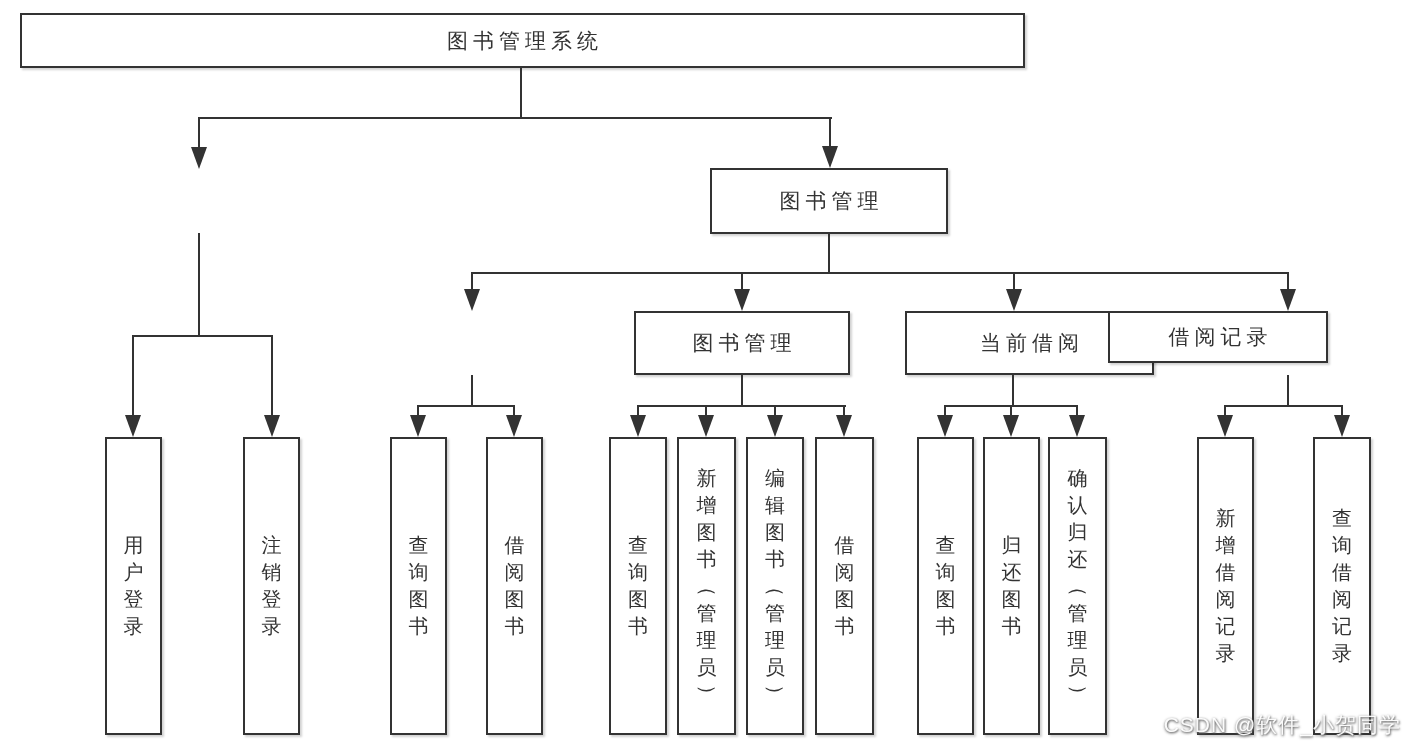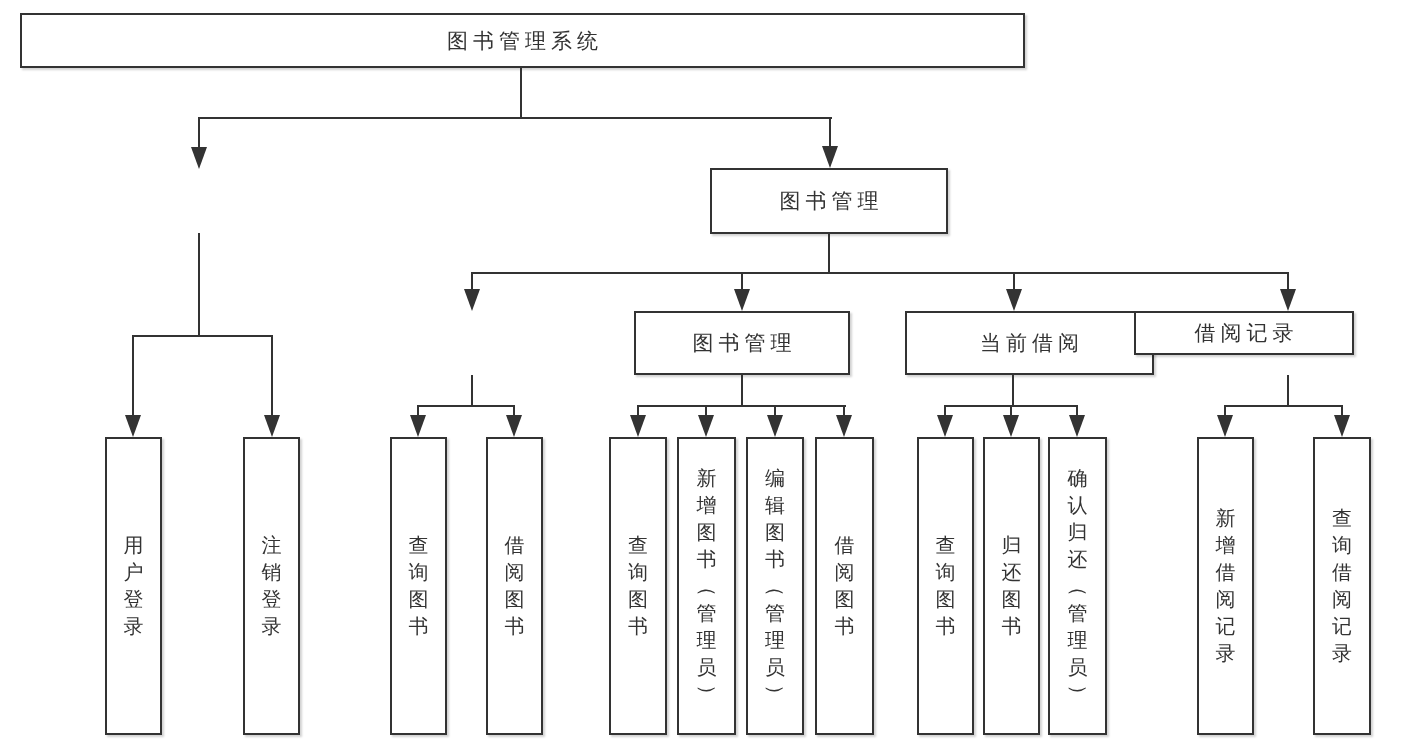--- a/index.html
+++ b/index.html
@@ -38,21 +38,21 @@
 <body>
 
 <div id="canvas">
 
   <div class="box" style="left:20px;top:13px;width:1005px;height:55px;">图书管理系统</div>
 
   <div class="box" style="left:710px;top:168px;width:238px;height:66px;">图书管理</div>
 
   <div class="box" style="left:634px;top:311px;width:216px;height:64px;">图书管理</div>
   <div class="box" style="left:905px;top:311px;width:249px;height:64px;">当前借阅</div>
-  <div class="box" style="left:1134px;top:311px;width:220px;height:44px;text-align:center;">借阅记录</div>
+  <div class="box" style="left:1108px;top:311px;width:220px;height:52px;text-align:center;">借阅记录</div>
 
   <div class="vbox vtext" style="left:105px;width:57px;">
       <span class="vch">用</span>
       <span class="vch">户</span>
       <span class="vch">登</span>
       <span class="vch">录</span>
     </div>
   <div class="vbox vtext" style="left:243px;width:57px;">
       <span class="vch">注</span>
       <span class="vch">销</span>
@@ -201,14 +201,15 @@
   <div class="vl" style="left:1076px;top:405px;height:12px;"></div>
   <div class="arrow" style="left:1069px;top:415px;"></div>
 
   <div class="vl" style="left:1287px;top:375px;height:30px;"></div>
   <div class="hl" style="left:1224px;top:405px;width:118px;"></div>
   <div class="vl" style="left:1224px;top:405px;height:12px;"></div>
   <div class="arrow" style="left:1217px;top:415px;"></div>
   <div class="vl" style="left:1341px;top:405px;height:12px;"></div>
   <div class="arrow" style="left:1334px;top:415px;"></div>
 
+  <div id="watermark">CSDN @软件_小贺同学</div>
 
 </div>
 
 </body></html>

